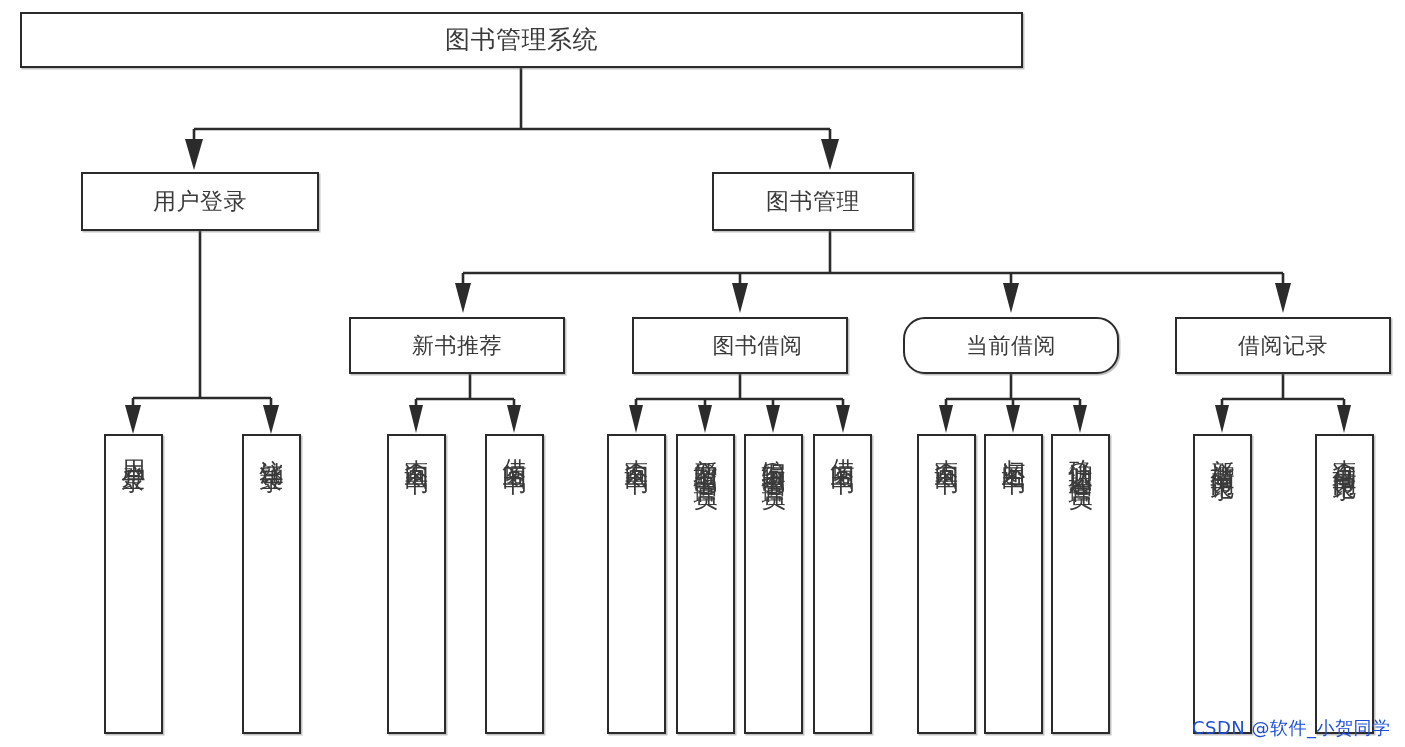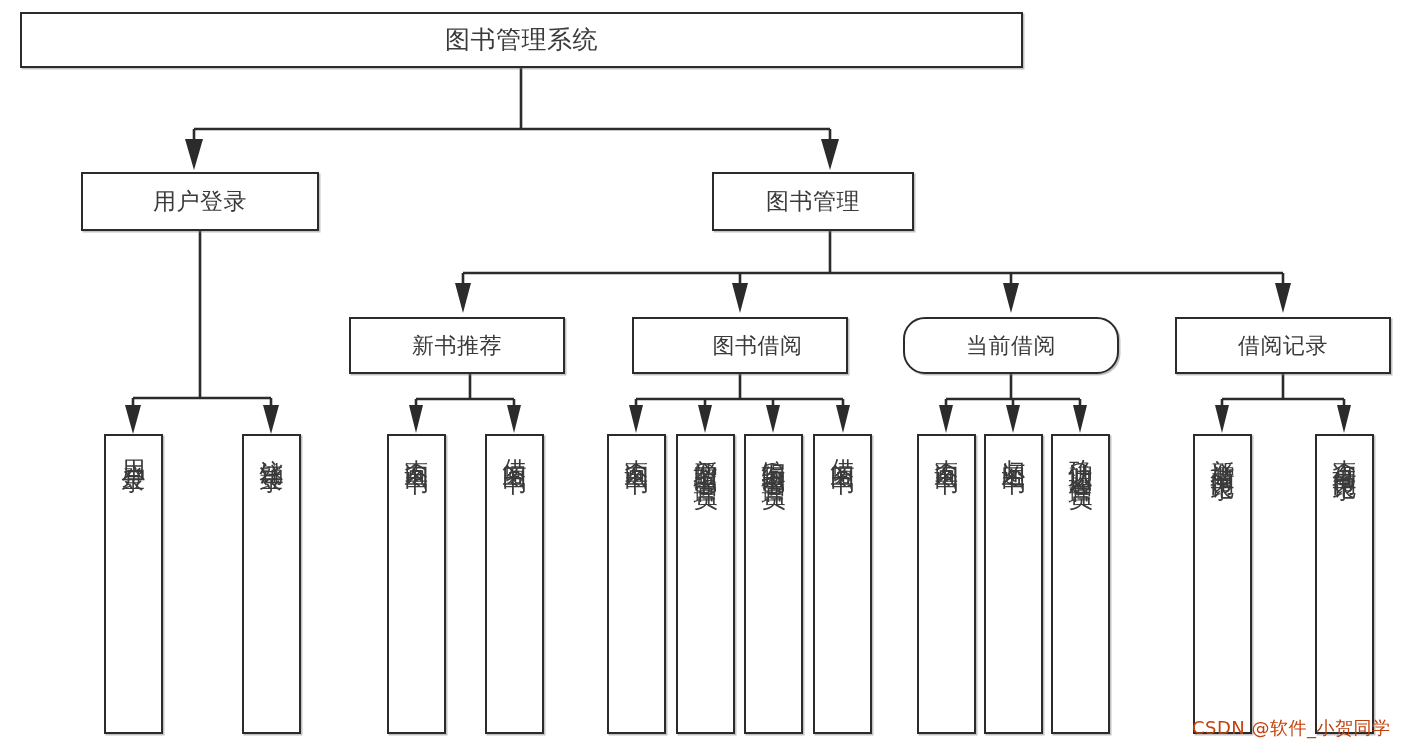--- a/index.html
+++ b/index.html
@@ -56,21 +56,21 @@
     text-orientation: upright;
     font-size: 24px;
     line-height: 1;
     letter-spacing: 4px;
     white-space: nowrap;
     margin: 0 auto;
   }
   .watermark {
     position: absolute;
     font-size: 18px;
-    color: #c2410c;
+    color: #1d4ed8;
     white-space: nowrap;
     letter-spacing: 0.5px;
   }
 </style>
 </head>
 <body>
 
 <div id="canvas">
 
   <svg class="wires" viewBox="0 0 1405 747">

